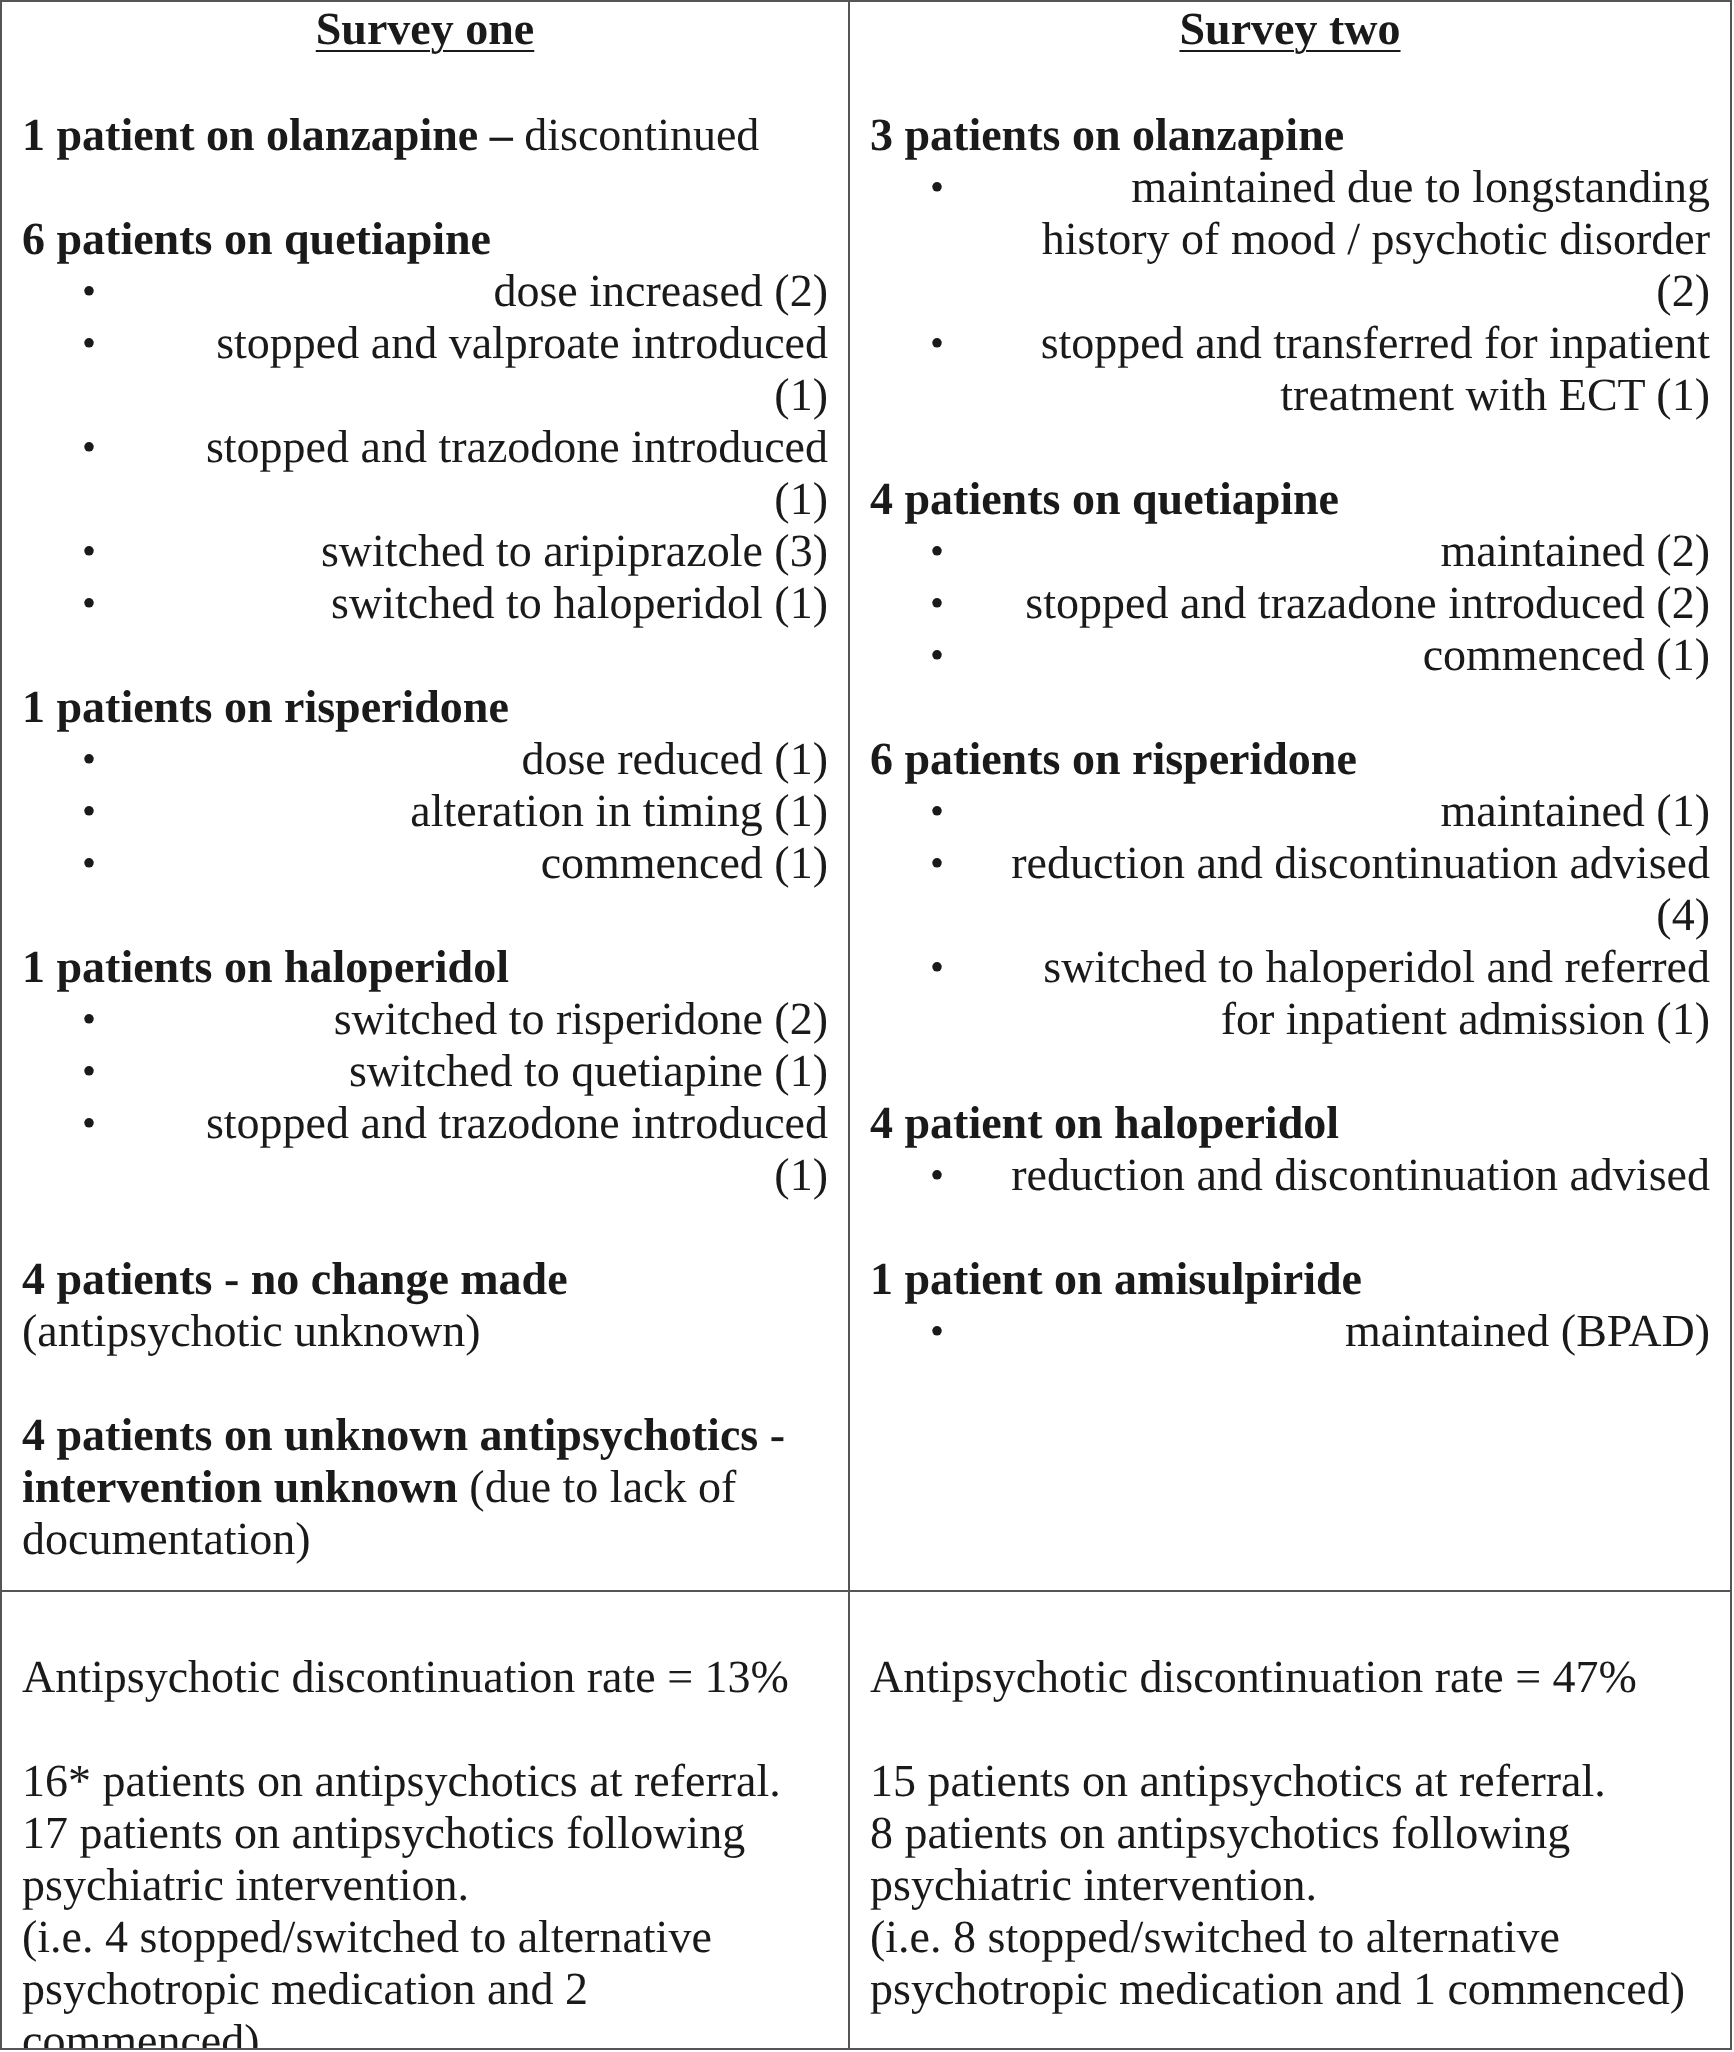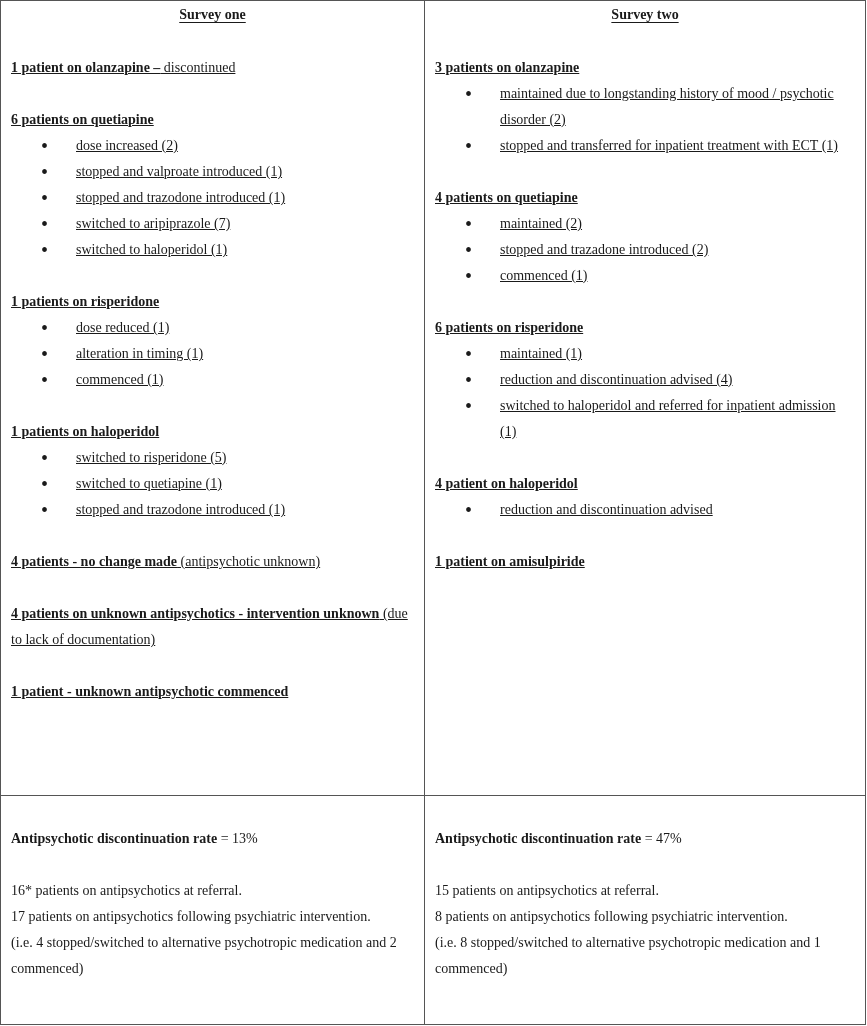--- a/index.html
+++ b/index.html
@@ -13,82 +13,82 @@
       width: 866px; height: 1025px;
       box-sizing: border-box;
       border: 1px solid #555;
       display: grid;
       grid-template-columns: 424px 1fr;
       grid-template-rows: 795px 1fr;
     }
     .cell {
       box-sizing: border-box;
       padding: 0 10px 0 10px;
-      font-size: 14px;
+      font-size: 23px;
       line-height: 26px;
       overflow: hidden;
     }
     .cell.left { border-right: 1px solid #555; }
     .cell.top { border-bottom: 1px solid #555; }
     .cell.right { padding-left: 10px; }
     .heading {
       text-align: center; font-weight: bold; text-decoration: underline;
       text-underline-offset: 3px; text-decoration-thickness: 1px;
       margin-top: 0; height: 28px; line-height: 28px;
     }
-    .group { margin-top: 26px; text-decoration: underline; }
+    .group { margin-top: 26px; }
     .group:first-of-type { margin-top: 26px; }
     .ghead b { font-weight: bold; }
     ul.bullets {
-      list-style: none; margin: 0; padding: 0 0 0 30px;
+      list-style: none; margin: 0; padding: 0 0 0 30px; text-align: right;
     }
     ul.bullets li {
       position: relative; padding-left: 35px;
     }
     ul.bullets li::before {
       content: "\2022"; position: absolute; left: 0; top: 0;
       font-size: 20px;
     }
     .bottom-cell { padding-top: 30px; }
-    .rate b { font-weight: bold; }
+    .rate b { font-weight: normal; }
     .summary { margin-top: 26px; }
   </style>
 </head>
 <body>
 
 <div class="table">
 
   <div class="cell left top">
     <div class="heading">Survey one</div>
     <div class="groups">
         <div class="group">
           <div class="ghead"><b>1 patient on olanzapine –</b><span> discontinued</span></div>
         </div>
         <div class="group">
           <div class="ghead"><b>6 patients on quetiapine</b><span></span></div>
           <ul class="bullets">
             <li>dose increased (2)</li>
             <li>stopped and valproate introduced (1)</li>
             <li>stopped and trazodone introduced (1)</li>
-            <li>switched to aripiprazole (7)</li>
+            <li>switched to aripiprazole (3)</li>
             <li>switched to haloperidol (1)</li>
           </ul>
         </div>
         <div class="group">
           <div class="ghead"><b>1  patients on risperidone</b><span></span></div>
           <ul class="bullets">
             <li>dose reduced (1)</li>
             <li>alteration in timing (1)</li>
             <li>commenced (1)</li>
           </ul>
         </div>
         <div class="group">
           <div class="ghead"><b>1  patients on haloperidol</b><span></span></div>
           <ul class="bullets">
-            <li>switched to risperidone (5)</li>
+            <li>switched to risperidone (2)</li>
             <li>switched to quetiapine (1)</li>
             <li>stopped and trazodone introduced (1)</li>
           </ul>
         </div>
         <div class="group">
           <div class="ghead"><b>4 patients - no change made</b><span> (antipsychotic unknown)</span></div>
         </div>
         <div class="group">
           <div class="ghead"><b>4 patients on unknown antipsychotics - intervention unknown</b><span>  (due to lack of documentation)</span></div>
         </div>
@@ -125,20 +125,23 @@
           </ul>
         </div>
         <div class="group">
           <div class="ghead"><b>4 patient on haloperidol</b><span></span></div>
           <ul class="bullets">
             <li>reduction and discontinuation advised</li>
           </ul>
         </div>
         <div class="group">
           <div class="ghead"><b>1 patient on amisulpiride</b><span></span></div>
+          <ul class="bullets">
+            <li>maintained (BPAD)</li>
+          </ul>
         </div>
       </div>
   </div>
 
   <div class="cell left bottom-cell">
     <div class="rate">
       <b>Antipsychotic discontinuation rate</b><span> = 13%</span>
     </div>
     <div class="summary">
       <div>16* patients on antipsychotics at referral.</div>

